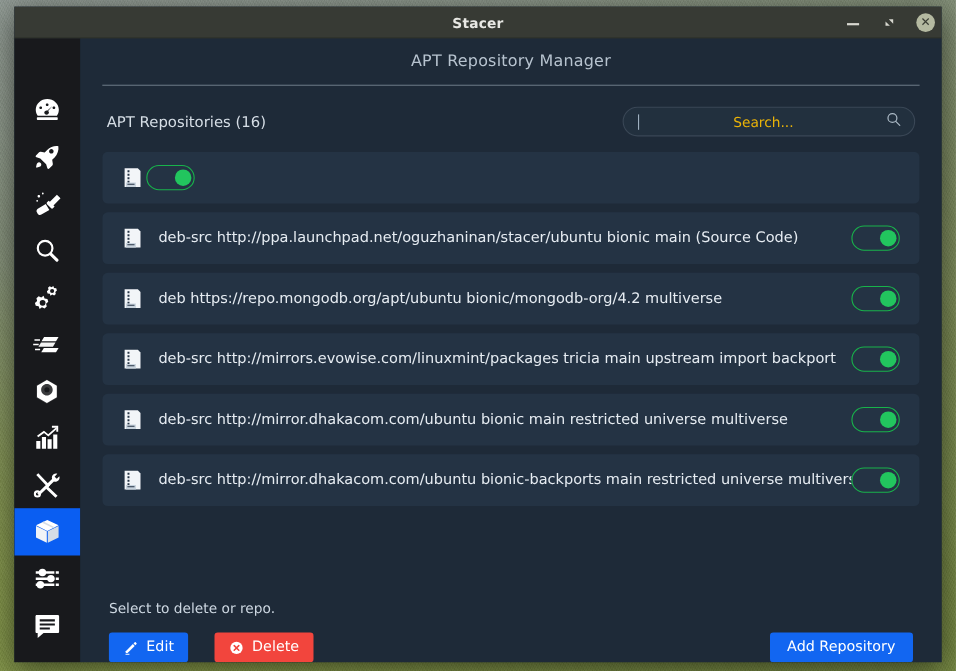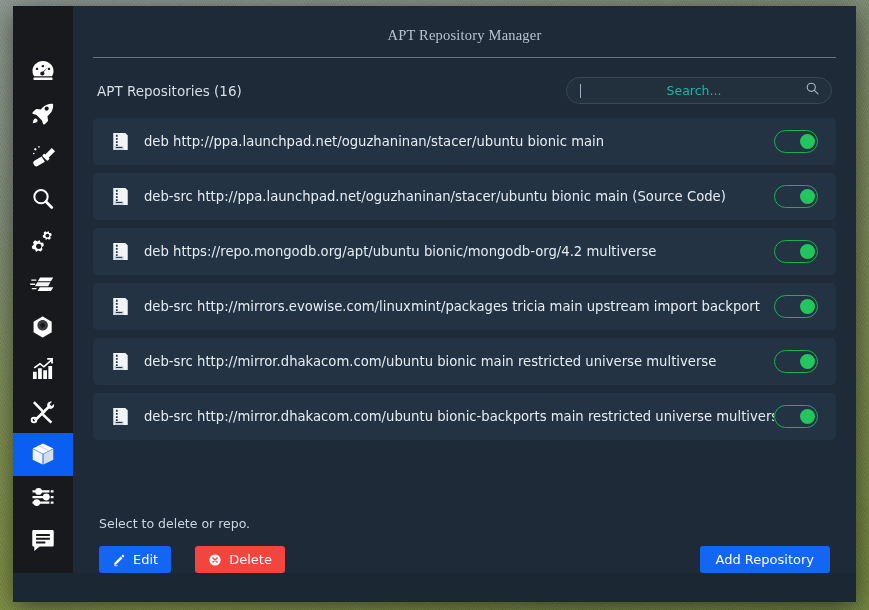--- a/index.html
+++ b/index.html
@@ -96,23 +96,22 @@
   
   #content {
     flex: 1 1 auto;
     background: #1e2a38;
     position: relative;
     display: flex; flex-direction: column;
     overflow: hidden;
   }
 
   #page-head {
-    padding-top: 20px;
+    padding-top: 10px;
     text-align: center;
-    font-family: Liberation Serif, serif;
   }
   #page-head .ptitle {
     color: #b7c3cf;
     font-size: 14.5px;
     letter-spacing: .2px;
   }
   #head-rule {
     margin: 13px 20px 0 20px;
     height: 1px;
     background: #7f8d99;
@@ -135,21 +134,21 @@
     background: #22303e;
     display: flex; align-items: center;
     padding: 0 11px 0 13px;
     position: relative;
   }
   #search .caret {
     width: 1px; height: 14px; background: #9fb0c0; margin-right: 2px;
   }
   #search .ph {
     flex: 1 1 auto;
-    color: #14b8a6;
+    color: #eab308;
     font-size: 12.5px;
   }
   #search .mag { display:block; }
 
   
   #listwrap {
     margin: 14px 20px 0 20px;
     flex: 1 1 auto;
     position: relative;
     overflow: hidden;
@@ -220,20 +219,35 @@
   .btn svg { display: block; }
   #add-repo { margin-right: 6px; padding: 0 16px; }
 </style>
 </head>
 <body>
 
 <div id="desktop">
 
   <div id="window">
 
+    <div id="titlebar">
+      <span class="title">Stacer</span>
+      <div class="wctrls">
+        <div class="wbtn min"></div>
+        <div class="wbtn max">
+          <svg width="17" height="17" viewBox="0 0 17 17">
+            <path d="M5 11.5 L5 7.5 L9 11.5 Z" fill="#d8d8d0"></path>
+            <path d="M12 5.5 L12 9.5 L8 5.5 Z" fill="#d8d8d0"></path>
+          </svg>
+        </div>
+        <div class="wbtn close">
+          <span>✕</span>
+        </div>
+      </div>
+    </div>
 
     <div id="wbody">
 
       <div id="sidebar">
 
         <div class="side-item">
           <span>
             <svg width="30" height="30" viewBox="0 0 24 24" fill="#fff">
               <path d="M12 4c-4.6 0-8.4 3.5-8.4 7.9 0 1.6.5 3.1 1.4 4.3h14c.9-1.2 1.4-2.7 1.4-4.3C20.4 7.5 16.6 4 12 4zm-.1 3.2c.6 0 1 .4 1 .9s-.4.9-1 .9-1-.4-1-.9.4-.9 1-.9zM7.2 9.4c.6 0 1 .4 1 .9s-.4.9-1 .9-1-.4-1-.9.5-.9 1-.9zm9.6 0c.6 0 1 .4 1 .9s-.4.9-1 .9-1-.4-1-.9.4-.9 1-.9zM15.7 9l-3.1 3.7c.4.3.6.7.6 1.2 0 .9-.8 1.6-1.7 1.6-1 0-1.7-.7-1.7-1.6s.8-1.6 1.7-1.6c.2 0 .4 0 .6.1L15.7 9zM4.9 17.2c-.3 0-.5.2-.5.5v1c0 .3.2.5.5.5h14.2c.3 0 .5-.2.5-.5v-1c0-.3-.2-.5-.5-.5H4.9z"></path>
             </svg>
@@ -378,21 +392,20 @@
           <div id="list">
               <div class="repo-row">
                 <span class="ricon">
                   <svg width="17" height="19" viewBox="0 0 20 22">
                     <path d="M1.5 1h14.2l2.8 2.8V21H1.5V1z" fill="#f2f5f8"></path>
                     <path d="M4.6 3.2h2.1v2.1H4.6zM4.6 6.9h2.1V9H4.6zM4.6 10.6h2.1v2.1H4.6zM4.6 14.3h2.1v2.1H4.6z" fill="#243344"></path>
                     <path d="M3 16.2h10.6V21H3v-4.8z" fill="#c9d4de"></path>
                     <path d="M4.5 17.4h7.6v1.1H4.5z" fill="#243344"></path>
                   </svg>
                 </span>
-                <span class="rtext">deb http://ppa.launchpad.net/oguzhaninan/stacer/ubuntu bionic main</span>
                 <span class="toggle">
                   <span class="knob"></span>
                 </span>
               </div>
               <div class="repo-row">
                 <span class="ricon">
                   <svg width="17" height="19" viewBox="0 0 20 22">
                     <path d="M1.5 1h14.2l2.8 2.8V21H1.5V1z" fill="#f2f5f8"></path>
                     <path d="M4.6 3.2h2.1v2.1H4.6zM4.6 6.9h2.1V9H4.6zM4.6 10.6h2.1v2.1H4.6zM4.6 14.3h2.1v2.1H4.6z" fill="#243344"></path>
                     <path d="M3 16.2h10.6V21H3v-4.8z" fill="#c9d4de"></path>

